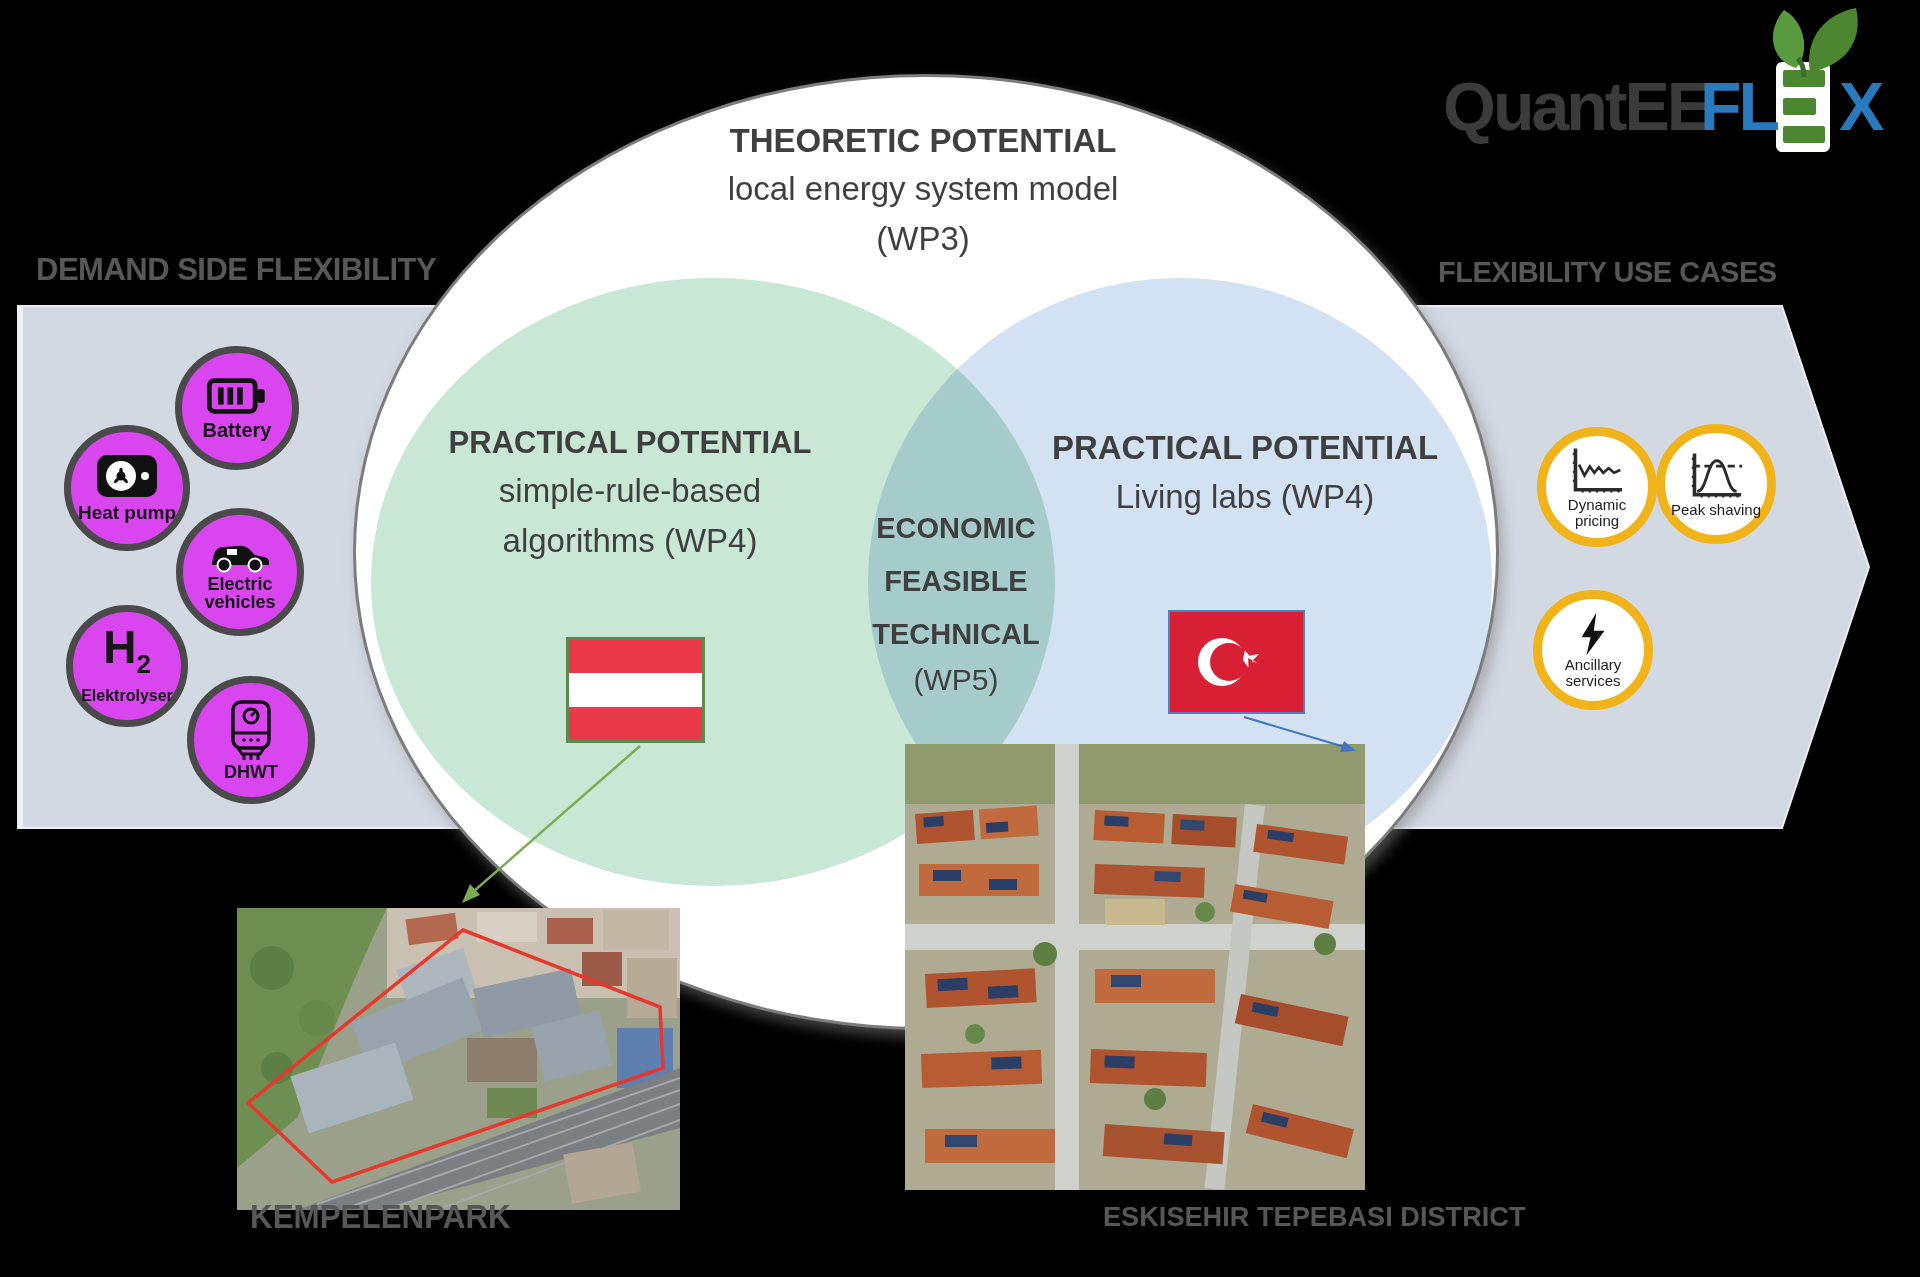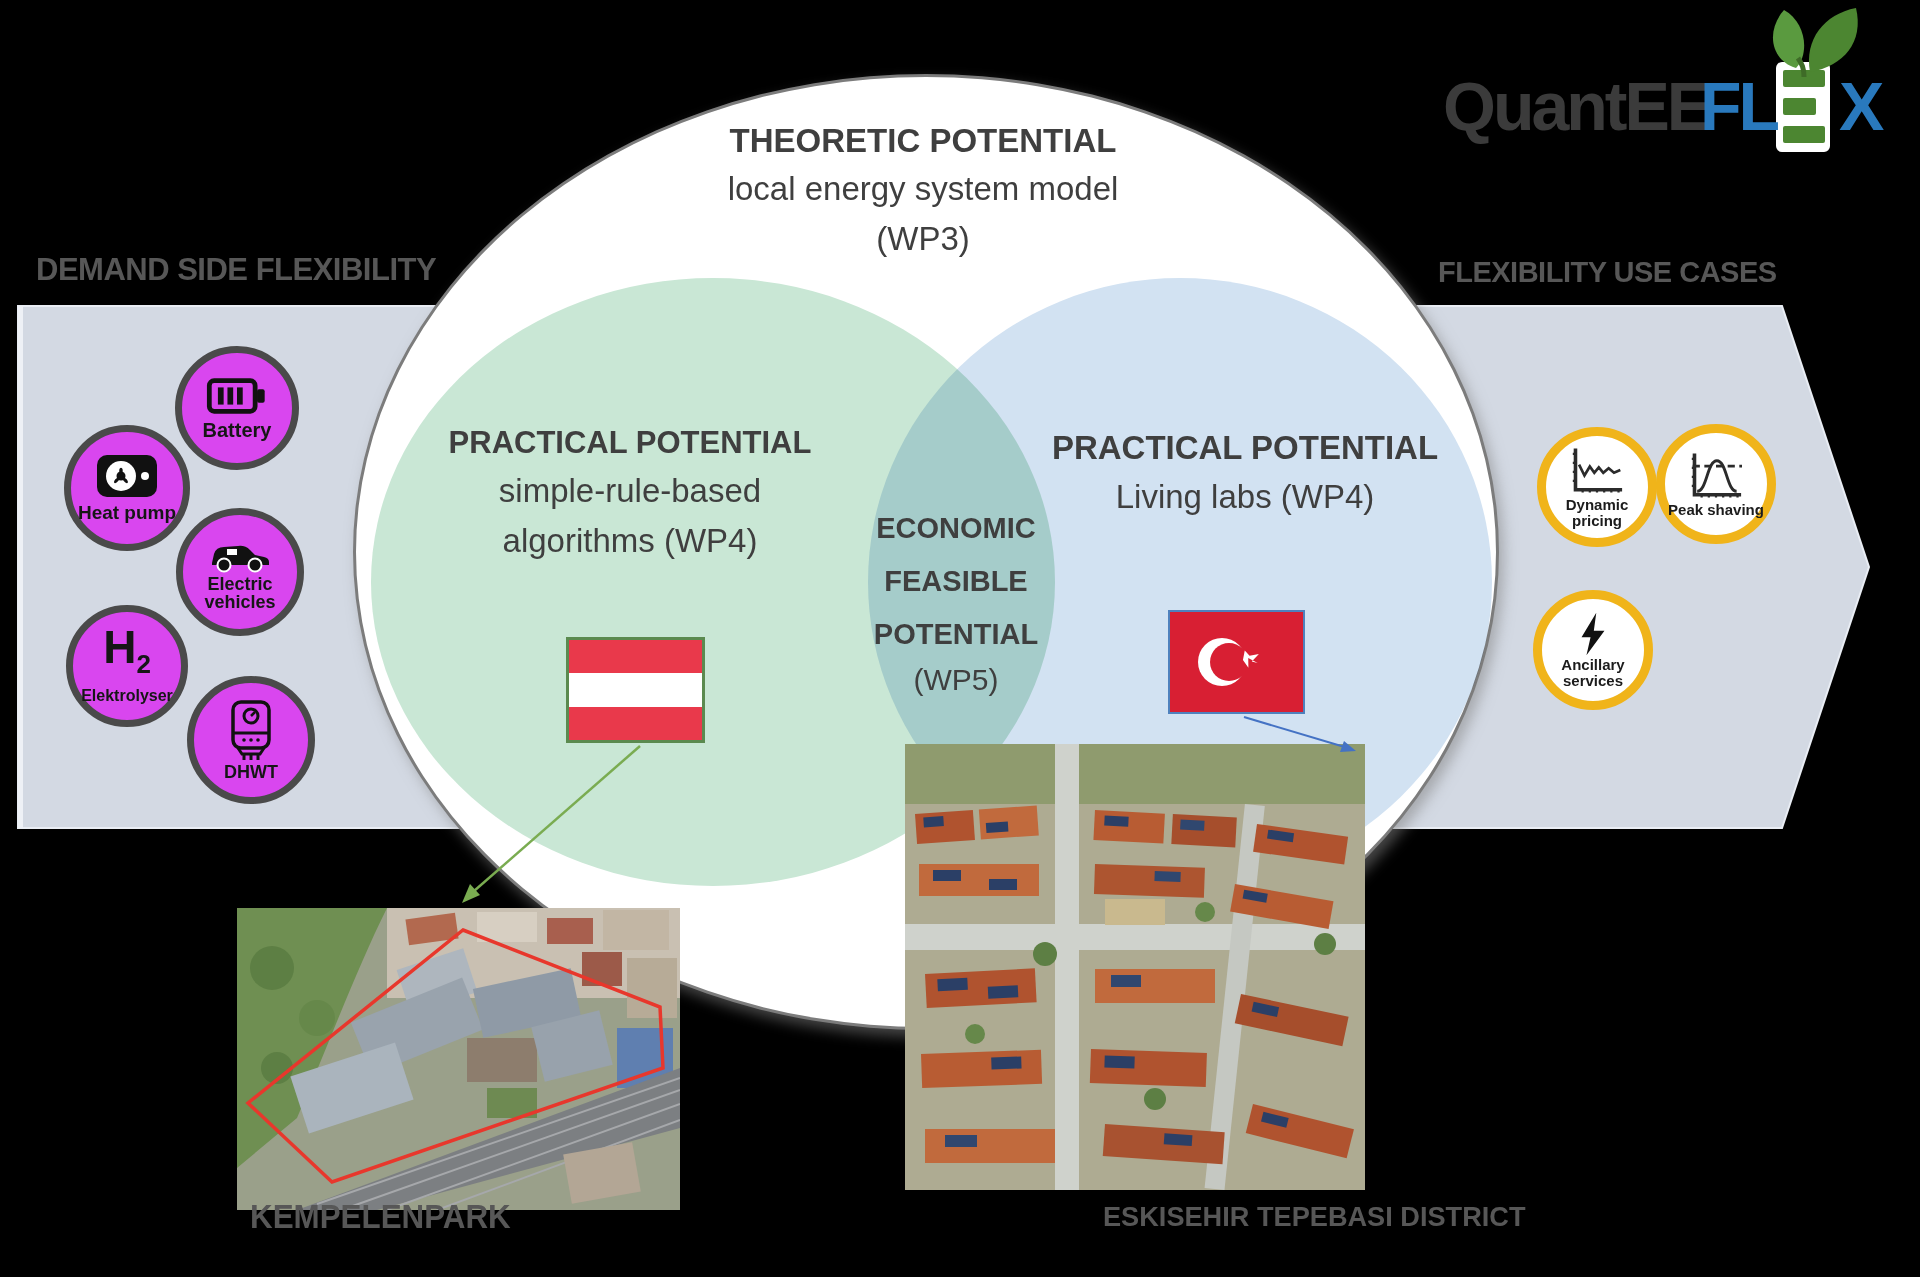--- a/index.html
+++ b/index.html
@@ -57,21 +57,21 @@
   #c-h2 .h2sym{font-weight:bold;font-size:46px;line-height:40px;}
   #c-h2 sub{font-size:26px;}
   #c-h2 .lbl{font-size:16px;margin-top:4px;}
   #c-dhwt{left:187px;top:676px;width:128px;height:128px;}
   #c-dhwt .lbl{font-size:18px;margin-top:2px;}
 
   
   .fuc-circle{position:absolute;z-index:6;box-sizing:border-box;background:#fff;
       border:9px solid #f0b41a;border-radius:50%;display:flex;flex-direction:column;
       align-items:center;justify-content:center;text-align:center;color:#1c1c1c;}
-  .fuc-circle .lbl{font-weight:bold;font-size:15px;line-height:1.05;}
+  .fuc-circle .lbl{font-weight:normal;font-size:15px;line-height:1.05;}
   #c-dp{left:1537px;top:427px;width:120px;height:120px;}
   #c-ps{left:1656px;top:424px;width:120px;height:120px;}
   #c-as{left:1533px;top:590px;width:120px;height:120px;}
   #c-as .lbl{width:70px;}
   #c-pp{left:1656px;top:589px;width:120px;height:120px;}
 
   
   .flag{position:absolute;z-index:22;box-sizing:border-box;}
   #austria-flag{left:566px;top:637px;width:139px;height:106px;border:3px solid #5b8a4f;
       display:flex;flex-direction:column;}
@@ -182,21 +182,21 @@
 
   <div id="tech-text" class="vtext">
     <div class="vtitle">PRACTICAL POTENTIAL</div>
     <div class="vline">simple-rule-based</div>
     <div class="vline">algorithms (WP4)</div>
   </div>
 
   <div id="econ-text" class="vtext">
     <div class="vtitle">ECONOMIC</div>
     <div class="vtitle">FEASIBLE</div>
-    <div class="vtitle">POTENTIAL</div>
+    <div class="vtitle">TECHNICAL</div>
     <div class="vline">(WP5)</div>
   </div>
 
   <div id="prac-text" class="vtext">
     <div class="vtitle">PRACTICAL POTENTIAL</div>
     <div class="vline">Living labs (WP4)</div>
   </div>
 
   <div id="austria-flag" class="flag">
     <div class="st" style="background:#e9394b"></div>

